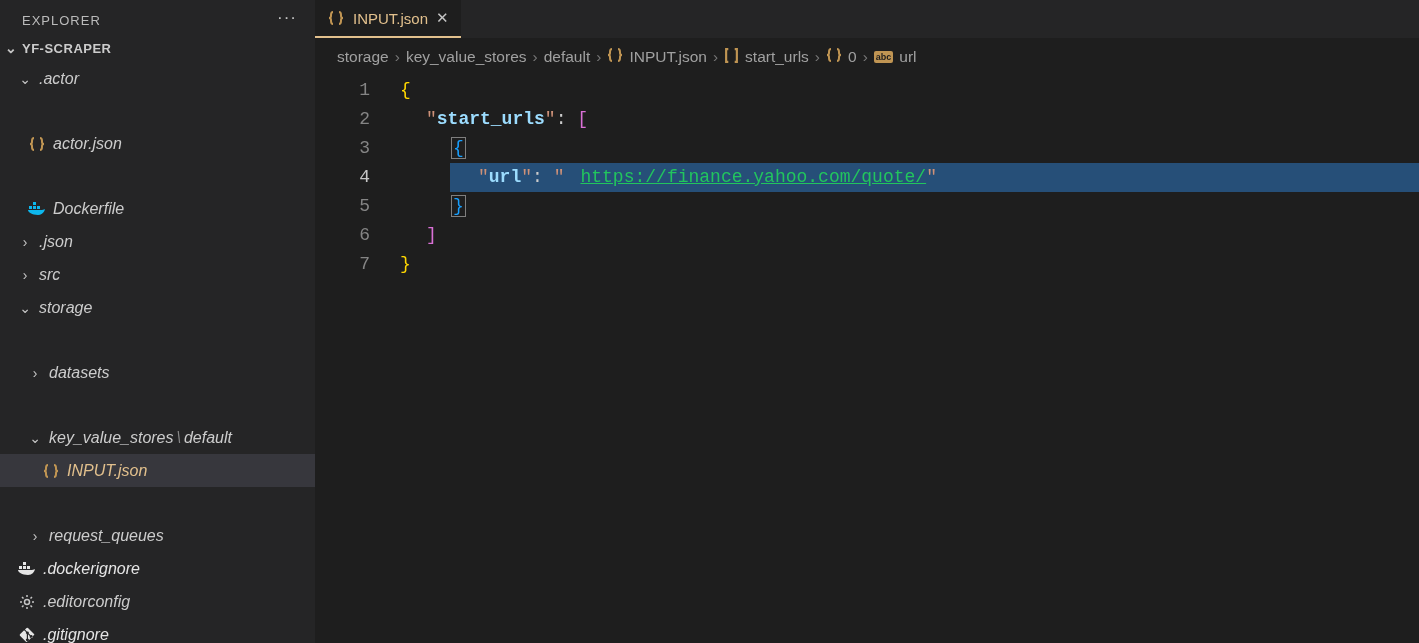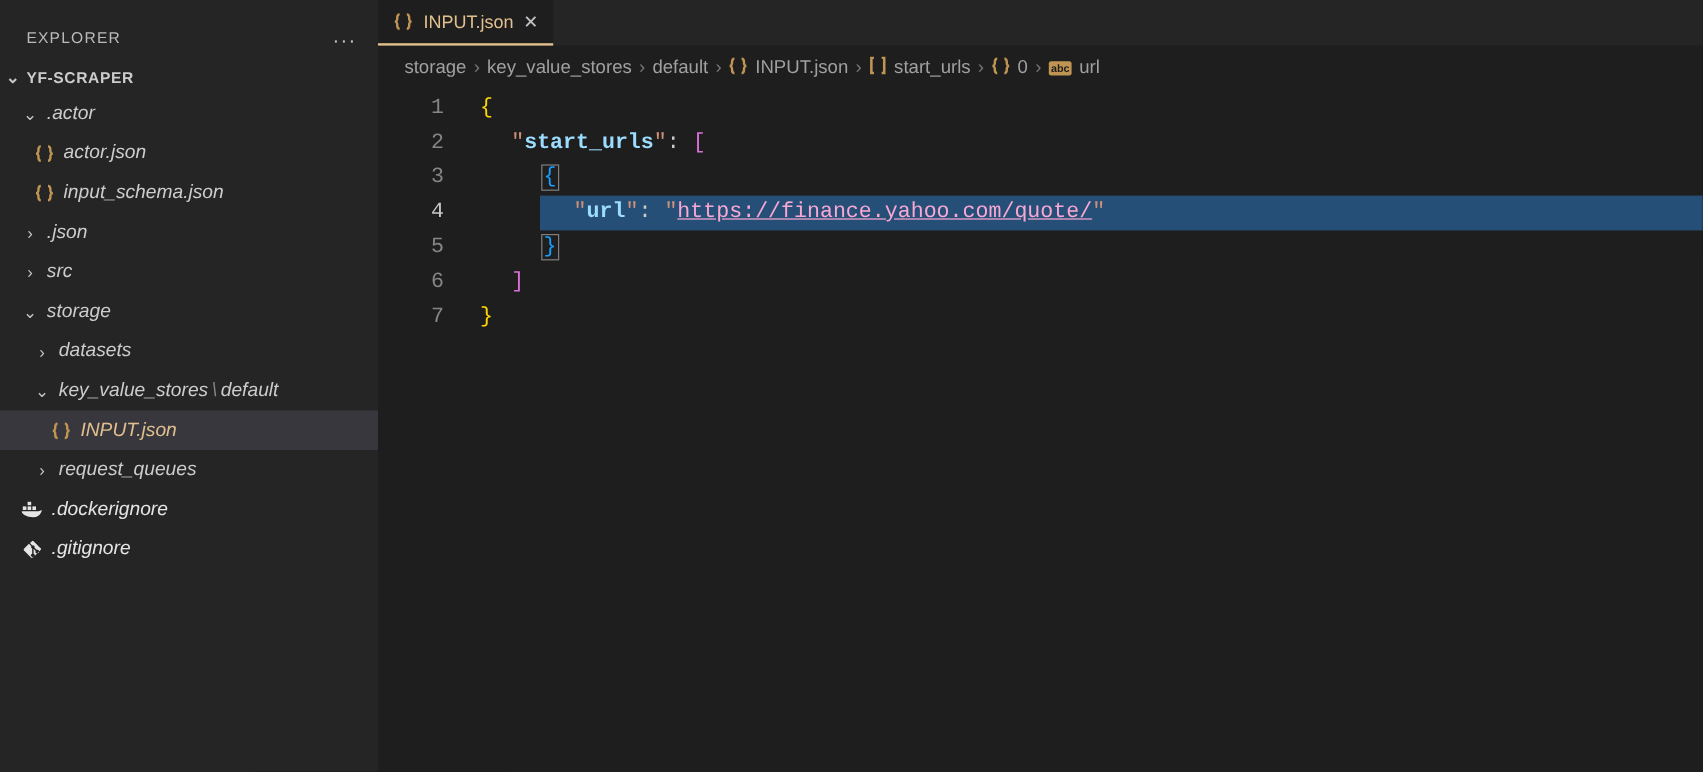--- a/index.html
+++ b/index.html
@@ -17,23 +17,23 @@
   
   .sidebar {
     width: 315px;
     background: #252526;
     display: flex;
     flex-direction: column;
     user-select: none;
   }
   .explorer-header {
     display: flex;
-    align-items: flex-start;
+    align-items: flex-end;
     justify-content: space-between;
-    padding: 24px 18px 6px 22px;
+    padding: 8px 18px 6px 22px;
     letter-spacing: 1px;
     color: #bbbbbb;
     font-size: 13px;
   }
   .ellipsis { color: #c5c5c5; font-size: 17px; cursor: pointer; }
   .project-header {
     display: flex;
     align-items: center;
     gap: 4px;
     padding: 6px 6px 6px 4px;
@@ -66,21 +66,21 @@
     color: #c5c5c5;
   }
   .icon {
     width: 18px;
     display: inline-flex;
     align-items: center;
     justify-content: center;
   }
   .icon svg { display:block; }
   .i0 { padding-left: 18px; }
-  .i1 { padding-left: 28px; }
+  .i1 { padding-left: 28px; margin-top: 32px; }
   .i2 { padding-left: 42px; }
   .c-json { color: #c09553; }
   .c-docker { color: #0db7ed; }
   .c-info { color: #3794ff; }
   .c-dim  { color: #e5e5e5; }
   .text-path-sep { color:#888; padding: 0 3px; }
 
   
   .editor {
     flex: 1;
@@ -141,21 +141,21 @@
     position:absolute;
     left:50px; right:0; top:0; bottom:0;
     background:#264f78;
   }
   .codeline span { position:relative; z-index:1; }
   .tok-brace { color:#ffd700; }
   .tok-bracket { color:#179fff; }
   .tok-brace-p { color:#da70d6; }
   .tok-key { color:#9cdcfe; }
   .tok-quote { color:#ce9178; }
-  .tok-str { color:#f9a8d4; text-decoration: underline; }
+  .tok-str { color:#22c55e; text-decoration: underline; margin-left: 16px; }
   .tok-punc { color:#cccccc; }
   .sel-box {
     outline: 1px solid #7f7f7f;
     padding: 0 1px;
   }
   .pad1 { display:inline-block; width:26px; }
   .pad2 { display:inline-block; width:52px; }
   .pad3 { display:inline-block; width:78px; }
 
   
@@ -182,26 +182,30 @@
     </div>
     <div class="tree-row i1">
       <span class="icon c-json">
         <svg class="svg-braces" viewBox="0 0 16 16" fill="none" stroke="currentColor" stroke-width="2">
             <path d="M5 2C3 2 3 4 3 5v1c0 1-1 2-2 2 1 0 2 1 2 2v1c0 1 0 3 2 3M11 2c2 0 2 2 2 3v1c0 1 1 2 2 2-1 0-2 1-2 2v1c0 1 0 3-2 3"></path>
           </svg>
       </span>
       <span class="label">actor.json</span>
     </div>
     <div class="tree-row i1">
-      <span class="icon c-json">
-        <svg class="svg-braces" viewBox="0 0 16 16" fill="none" stroke="currentColor" stroke-width="2">
-            <path d="M5 2C3 2 3 4 3 5v1c0 1-1 2-2 2 1 0 2 1 2 2v1c0 1 0 3 2 3M11 2c2 0 2 2 2 3v1c0 1 1 2 2 2-1 0-2 1-2 2v1c0 1 0 3-2 3"></path>
-          </svg>
-      </span>
-      <span class="label">input_schema.json</span>
+      <span class="icon c-docker">
+        <svg width="18" height="14" viewBox="0 0 18 14" fill="currentColor">
+            <rect x="1" y="4" width="3" height="3"></rect>
+            <rect x="5" y="4" width="3" height="3"></rect>
+            <rect x="9" y="4" width="3" height="3"></rect>
+            <rect x="5" y="0" width="3" height="3"></rect>
+            <path d="M0 8h14c1 0 3-1 3-1s-1 6-7 6C4 13 0 10 0 8z"></path>
+          </svg>
+      </span>
+      <span class="label">Dockerfile</span>
     </div>
     <div class="tree-row i0">
       <span class="chev">›</span>
       <span class="label">.json</span>
     </div>
     <div class="tree-row i0">
       <span class="chev">›</span>
       <span class="label">src</span>
     </div>
     <div class="tree-row i0">
@@ -232,20 +236,29 @@
       <span class="icon c-dim">
         <svg width="18" height="14" viewBox="0 0 18 14" fill="currentColor">
             <rect x="1" y="4" width="3" height="3"></rect>
             <rect x="5" y="4" width="3" height="3"></rect>
             <rect x="9" y="4" width="3" height="3"></rect>
             <rect x="5" y="0" width="3" height="3"></rect>
             <path d="M0 8h14c1 0 3-1 3-1s-1 6-7 6C4 13 0 10 0 8z"></path>
           </svg>
       </span>
       <span class="label c-dim">.dockerignore</span>
+    </div>
+    <div class="tree-row i0">
+      <span class="icon" style="color:#c5c5c5">
+        <svg width="16" height="16" viewBox="0 0 16 16" fill="none" stroke="currentColor" stroke-width="1.5">
+            <circle cx="8" cy="8" r="2.5"></circle>
+            <path d="M8 1v2M8 13v2M1 8h2M13 8h2M3 3l1.5 1.5M11.5 11.5L13 13M13 3l-1.5 1.5M4.5 11.5L3 13"></path>
+          </svg>
+      </span>
+      <span class="label">.editorconfig</span>
     </div>
     <div class="tree-row i0">
       <span class="icon c-dim">
         <svg width="16" height="16" viewBox="0 0 16 16" fill="currentColor">
             <path d="M15 7L9 1a1 1 0 00-1.4 0L6 2.6l1.9 1.9a1.5 1.5 0 011.9 1.9l1.8 1.8a1.5 1.5 0 11-.9.9L9 7.3v4.2a1.5 1.5 0 11-1.2 0V7.1a1.5 1.5 0 01-.8-2L5.1 3.2 1 7.3a1 1 0 000 1.4l6 6a1 1 0 001.4 0l6.6-6.6a1 1 0 000-1.4z"></path>
           </svg>
       </span>
       <span class="label c-dim">.gitignore</span>
     </div>
   </div>

